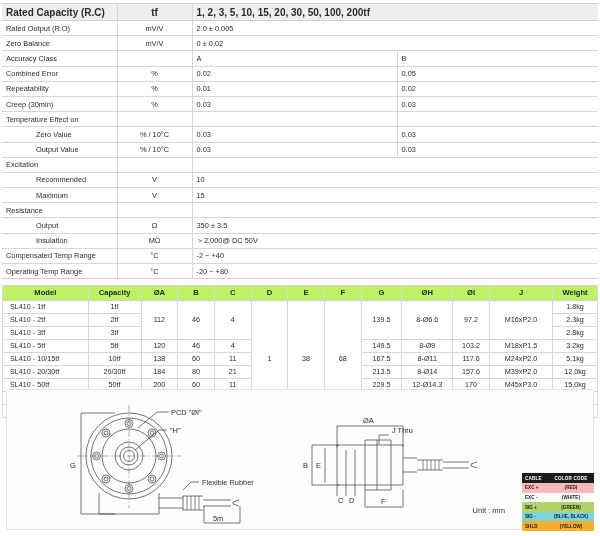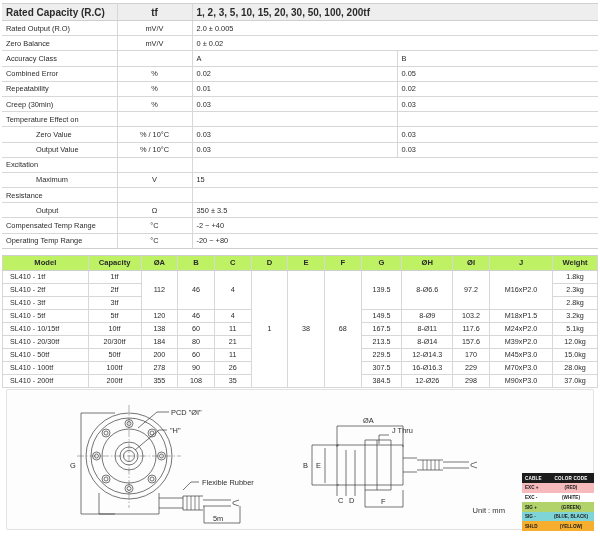--- a/index.html
+++ b/index.html
@@ -186,33 +186,43 @@
           <td class="unit">% / 10°C</td>
           <td class="val">0.03</td>
           <td class="val">0.03</td>
         </tr>
         <tr>
           <td class="lbl">Excitation</td>
           <td class="unit"></td>
           <td class="val" colspan="2"></td>
         </tr>
         <tr>
+          <td class="lbl ind">Recommended</td>
+          <td class="unit">V</td>
+          <td class="val" colspan="2">10</td>
+        </tr>
+        <tr>
           <td class="lbl ind">Maximum</td>
           <td class="unit">V</td>
           <td class="val" colspan="2">15</td>
         </tr>
         <tr>
           <td class="lbl">Resistance</td>
           <td class="unit"></td>
           <td class="val" colspan="2"></td>
         </tr>
         <tr>
           <td class="lbl ind">Output</td>
           <td class="unit">Ω</td>
           <td class="val" colspan="2">350 ± 3.5</td>
+        </tr>
+        <tr>
+          <td class="lbl ind">Insulation</td>
+          <td class="unit">MΩ</td>
+          <td class="val" colspan="2">＞2,000@ DC 50V</td>
         </tr>
         <tr>
           <td class="lbl">Compensated Temp Range</td>
           <td class="unit">°C</td>
           <td class="val" colspan="2">-2 ~ +40</td>
         </tr>
         <tr class=" lastrow">
           <td class="lbl">Operating Temp Range</td>
           <td class="unit">°C</td>
           <td class="val" colspan="2">-20 ~ +80</td>

